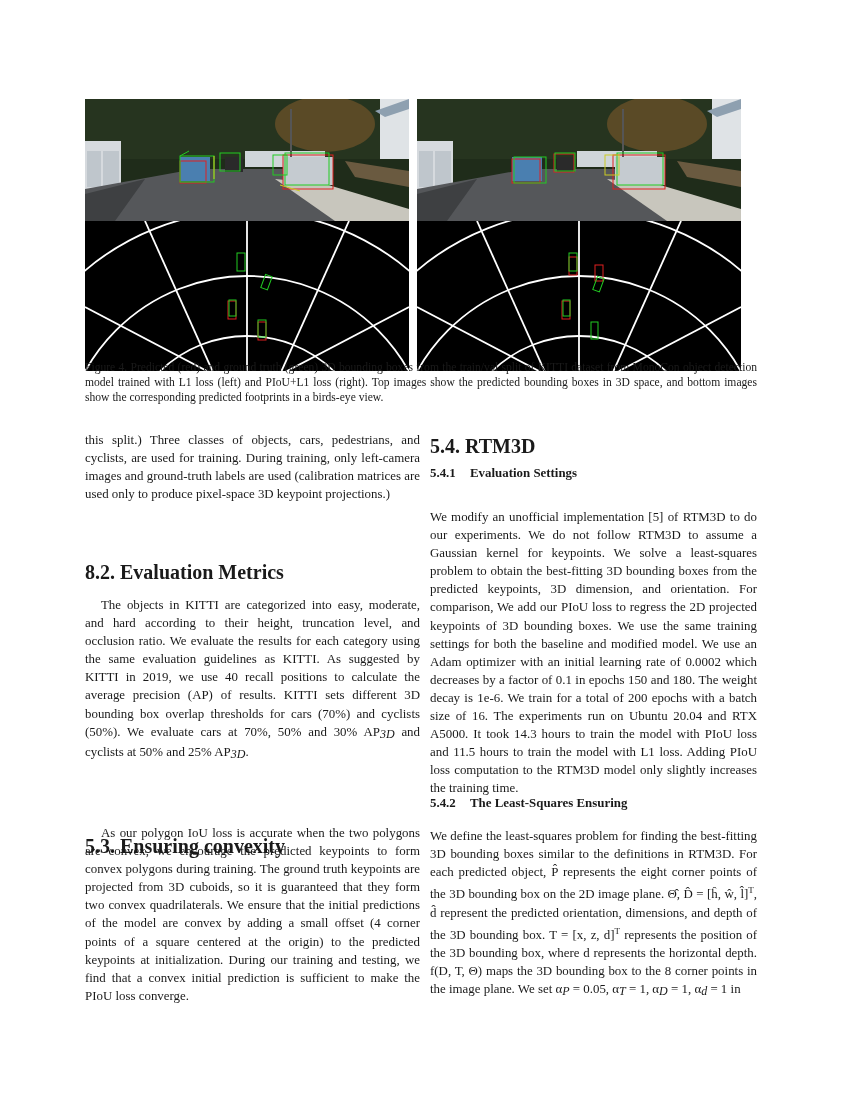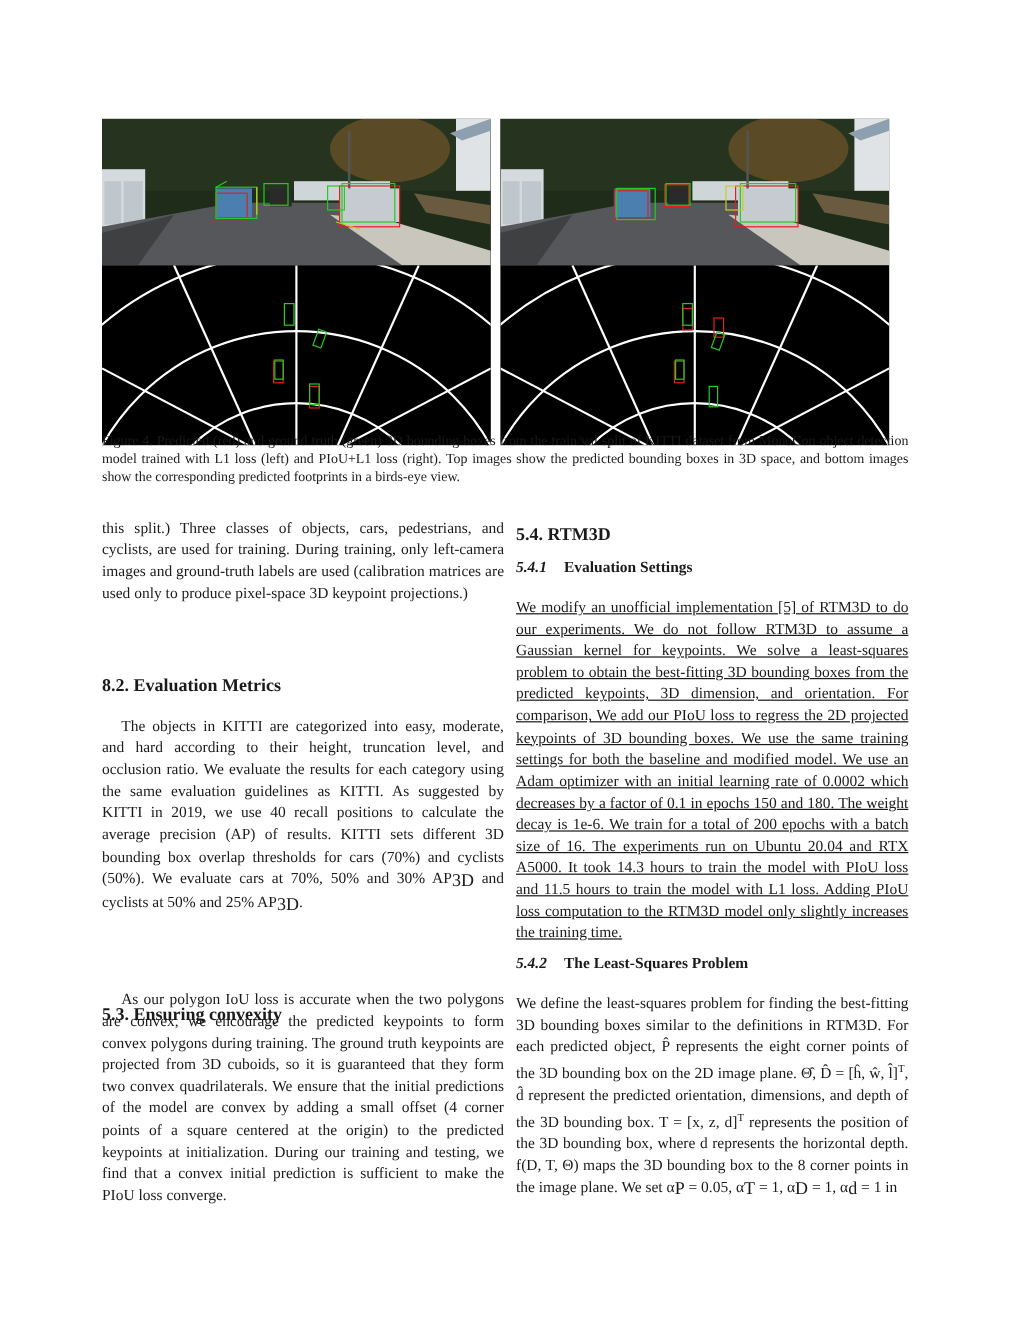--- a/index.html
+++ b/index.html
@@ -15,25 +15,25 @@
   .photo svg, .bev svg { display: block; }
 
   .caption { position: absolute; top: 360px; left: 85px; width: 672px; font-size: 11.6px; line-height: 15.2px; text-align: justify; }
 
   .col { position: absolute; width: 335px; }
   .col.left { left: 85px; }
   .col.right { left: 430px; width: 327px; }
 
   .para { font-size: 12.9px; line-height: 18.1px; text-align: justify; hyphens: manual; }
   .para.indent { text-indent: 16px; }
-  .h2 { font-weight: bold; font-size: 15px; line-height: 18px; }
+  .h2 { font-weight: bold; font-size: 20px; line-height: 18px; }
   .h3 { font-weight: bold; font-size: 12.9px; line-height: 18px; }
-  .h3 .num { display: inline-block; width: 40px; font-style: italic; }
+  .h3 .num { display: inline-block; width: 40px; }
   .math { }
-  .sub { font-size: 15px; vertical-align: -2px; }
+  .sub { font-size: 12px; vertical-align: -2px; font-style: italic; }
 </style>
 </head>
 <body>
 
 <div class="figure">
 
   <div class="panel left">
     <div class="photo">
       <svg width="324" height="122" viewBox="0 0 324 122">
         <rect x="0" y="0" width="324" height="122" fill="#1f2c1a"></rect>
@@ -170,22 +170,22 @@
 <div class="col left" style="top:824px;">
   <p class="para indent">As our polygon IoU loss is accurate when the two polygons are convex, we encourage the predicted keypoints to form convex polygons during training. The ground truth keypoints are projected from 3D cuboids, so it is guaranteed that they form two convex quadrilaterals. We ensure that the initial predictions of the model are convex by adding a small offset (4 corner points of a square centered at the origin) to the predicted keypoints at initialization. During our training and testing, we find that a convex initial prediction is sufficient to make the PIoU loss converge.</p>
 </div>
 
 <div class="col right" style="top:437px;">
   <h2 class="h2">5.4. RTM3D</h2>
 </div>
 <div class="col right" style="top:464px;">
   <h3 class="h3"><span class="num">5.4.1</span><span>Evaluation Settings</span></h3>
 </div>
-<div class="col right" style="top:497px;text-decoration:underline;">
+<div class="col right" style="top:508px;">
   <p class="para">We modify an unofficial implementation [5] of RTM3D to do our experiments. We do not follow RTM3D to assume a Gaussian kernel for keypoints. We solve a least-squares problem to obtain the best-fitting 3D bounding boxes from the predicted keypoints, 3D dimension, and orientation. For comparison, We add our PIoU loss to regress the 2D projected keypoints of 3D bounding boxes. We use the same training settings for both the baseline and modified model. We use an Adam optimizer with an initial learning rate of 0.0002 which decreases by a factor of 0.1 in epochs 150 and 180. The weight decay is 1e-6. We train for a total of 200 epochs with a batch size of 16. The experiments run on Ubuntu 20.04 and RTX A5000. It took 14.3 hours to train the model with PIoU loss and 11.5 hours to train the model with L1 loss. Adding PIoU loss computation to the RTM3D model only slightly increases the training time.</p>
 </div>
 
 <div class="col right" style="top:794px;">
-  <h3 class="h3"><span class="num">5.4.2</span><span>The Least-Squares Problem</span></h3>
+  <h3 class="h3"><span class="num">5.4.2</span><span>The Least-Squares Ensuring</span></h3>
 </div>
 <div class="col right" style="top:827px;">
   <p class="para"><span>We define the least-squares problem for finding the best-fitting 3D bounding boxes similar to the definitions in RTM3D. For each predicted object, </span><span class="math">P̂</span><span> represents the eight corner points of the 3D bounding box on the 2D image plane. </span><span class="math">Θ̂, D̂ = [ĥ, ŵ, l̂]</span><sup class="math" style="font-size:9px;">T</sup><span class="math">, d̂</span><span> represent the predicted orientation, dimensions, and depth of the 3D bounding box. </span><span class="math">T = [x, z, d]</span><sup class="math" style="font-size:9px;">T</sup><span> represents the position of the 3D bounding box, where </span><span class="math">d</span><span> represents the horizontal depth. </span><span class="math">f(D, T, Θ)</span><span> maps the 3D bounding box to the 8 corner points in the image plane. We set </span><span class="math">α</span><span class="sub">P</span><span> = 0.05, </span><span class="math">α</span><span class="sub">T</span><span> = 1, </span><span class="math">α</span><span class="sub">D</span><span> = 1, </span><span class="math">α</span><span class="sub">d</span><span> = 1</span><span> in</span></p>
 </div>
 
 </body></html>

